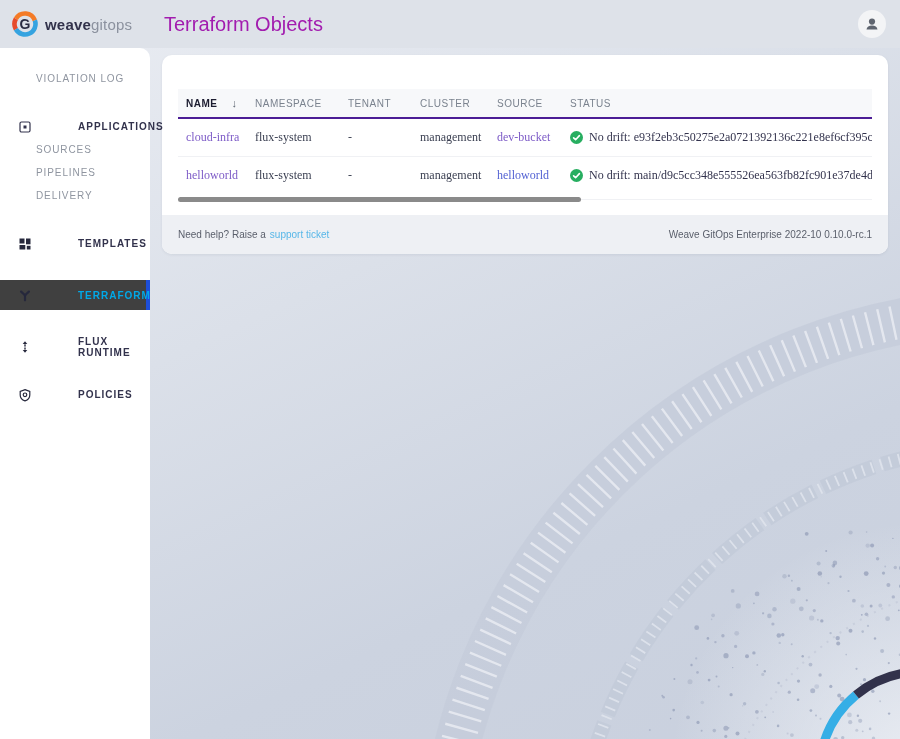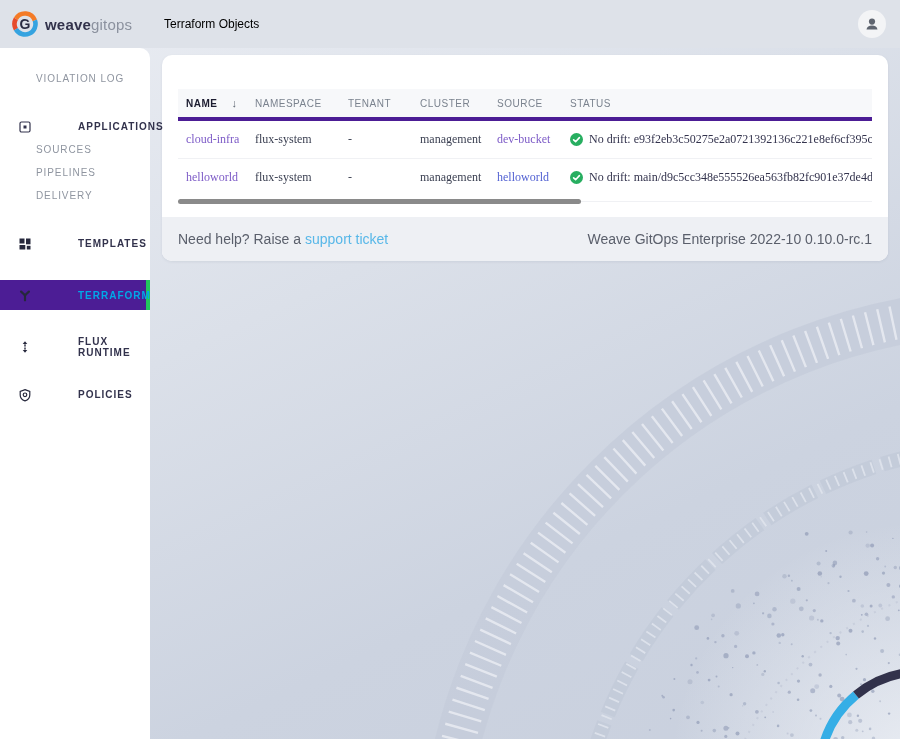--- a/index.html
+++ b/index.html
@@ -7,70 +7,70 @@
   body { font-family:"Liberation Sans", sans-serif; color:#32324c; }
   .app { position:relative; width:900px; height:739px; background:#e9ecf2; }
 
   
   .topbar { position:relative; z-index:3; display:flex; align-items:center; height:48px;
             background:#dee2e9; }
   .logo { display:flex; align-items:center; gap:7px; width:150px; padding-left:12px; cursor:pointer; }
   .logo-text { font-size:15px; letter-spacing:.2px; white-space:nowrap; }
   .logo-weave { font-weight:700; color:#32324b;margin-top:24px; }
   .logo-gitops { font-weight:400; color:#8b919e; }
-  .topbar-title { margin-left:14px; font-size:12px; color:#000000; }
+  .topbar-title { margin-left:14px; font-size:20px; color:#a21caf; }
   .avatar { margin-left:auto; margin-right:14px; width:28px; height:28px; border-radius:50%;
             background:#f3f4f6; display:flex; align-items:center; justify-content:center; cursor:pointer; }
 
   
   .body { position:relative; display:flex; height:691px;
           background:linear-gradient(155deg,#e9ecf2 0%,#dbe0e9 35%,#ccd3e0 70%,#c9d0de 100%); }
 
   
   .sidebar { position:relative; z-index:2; width:150px; background:#ffffff;
              border-top-right-radius:10px; padding-top:19px; flex:none; }
   .side-item { display:flex; align-items:center; gap:9px; height:23px; padding-left:18px;
                cursor:pointer; }
   .side-item .lbl { font-size:10px; font-weight:700; letter-spacing:1px; color:#32324c; }
   .side-item.secondary { padding-left:36px; }
   .side-item.secondary .lbl { font-weight:400; color:#8f95a0; letter-spacing:.9px; }
   .side-item.gap { margin-top:25px;gap:46px; }
-  .side-item.selected { height:30px; background:#4c1d95; border-right:4px solid #22c55e; }
+  .side-item.selected { height:30px; background:#404040; border-right:4px solid #1d4ed8; }
   .side-item.selected .lbl { color:#00a9e8; }
   .side-icon { width:14px; height:14px; flex:none; display:flex; }
 
   
   .main { position:relative; flex:1; }
   .deco { position:absolute; right:0; bottom:0; z-index:0; pointer-events:none; }
 
   .card { position:relative; z-index:1; margin:7px 12px 0 12px; background:#ffffff;
           border-radius:10px; overflow:hidden; box-shadow:0 1px 3px rgba(40,50,80,.08); }
   .table-wrap { padding:34px 16px 10px 16px; }
   table { width:100%; border-collapse:collapse; table-layout:fixed; }
   thead th { background:#f7f8fa; font-size:10px; font-weight:400; letter-spacing:.5px;
-             color:#7a828e; text-align:left; padding:8px 8px; border-bottom:4px solid #4c1d95; }
+             color:#7a828e; text-align:left; padding:8px 8px; border-bottom:2px solid #4c1d95; }
   thead th.sorted { font-weight:700; color:#1c1c30; }
   .sort-arrow { display:inline-block; margin-left:14px; font-size:11px; font-weight:400; color:#5c6570; }
   tbody td { font-size:12px; color:#3a3f51; padding:11px 8px; border-bottom:1px solid #f0f1f4;
              white-space:nowrap; overflow:hidden;font-family:Liberation Serif, serif; }
   tbody tr:last-child td { border-bottom:none; }
   a.cell-link { text-decoration:none; cursor:pointer; }
   a.purple { color:#7d5bc7; }
   a.blue { color:#5362d3; }
   .status-cell { display:flex; align-items:center; gap:6px; }
   .status-cell svg { flex:none; }
   .status-text { color:#33334d; }
 
   .hscroll { position:relative; height:6px; margin:3px 0 2px 0; }
   .hscroll .track { position:absolute; left:0; right:0; top:2px; height:1px; background:#f0f1f4; }
   .hscroll .thumb { position:absolute; left:0; top:0; height:5px; width:58%;
                     background:#8a8a8a; border-radius:3px; cursor:grab; }
 
   .card-footer { display:flex; align-items:center; justify-content:space-between;
-                 background:#eef0f4; padding:14px 16px; font-size:14px; color:#5a5f6b; }
+                 background:#eef0f4; padding:14px 16px; font-size:10px; color:#5a5f6b; }
   .help-link { color:#57b7e8; margin-left:4px; cursor:pointer; text-decoration:none; }
   .version { color:#5a5f6b;text-align:right; }
 </style>
 </head>
 <body>
 
 <div class="app">
 
   <div class="topbar">
     <div class="logo">

